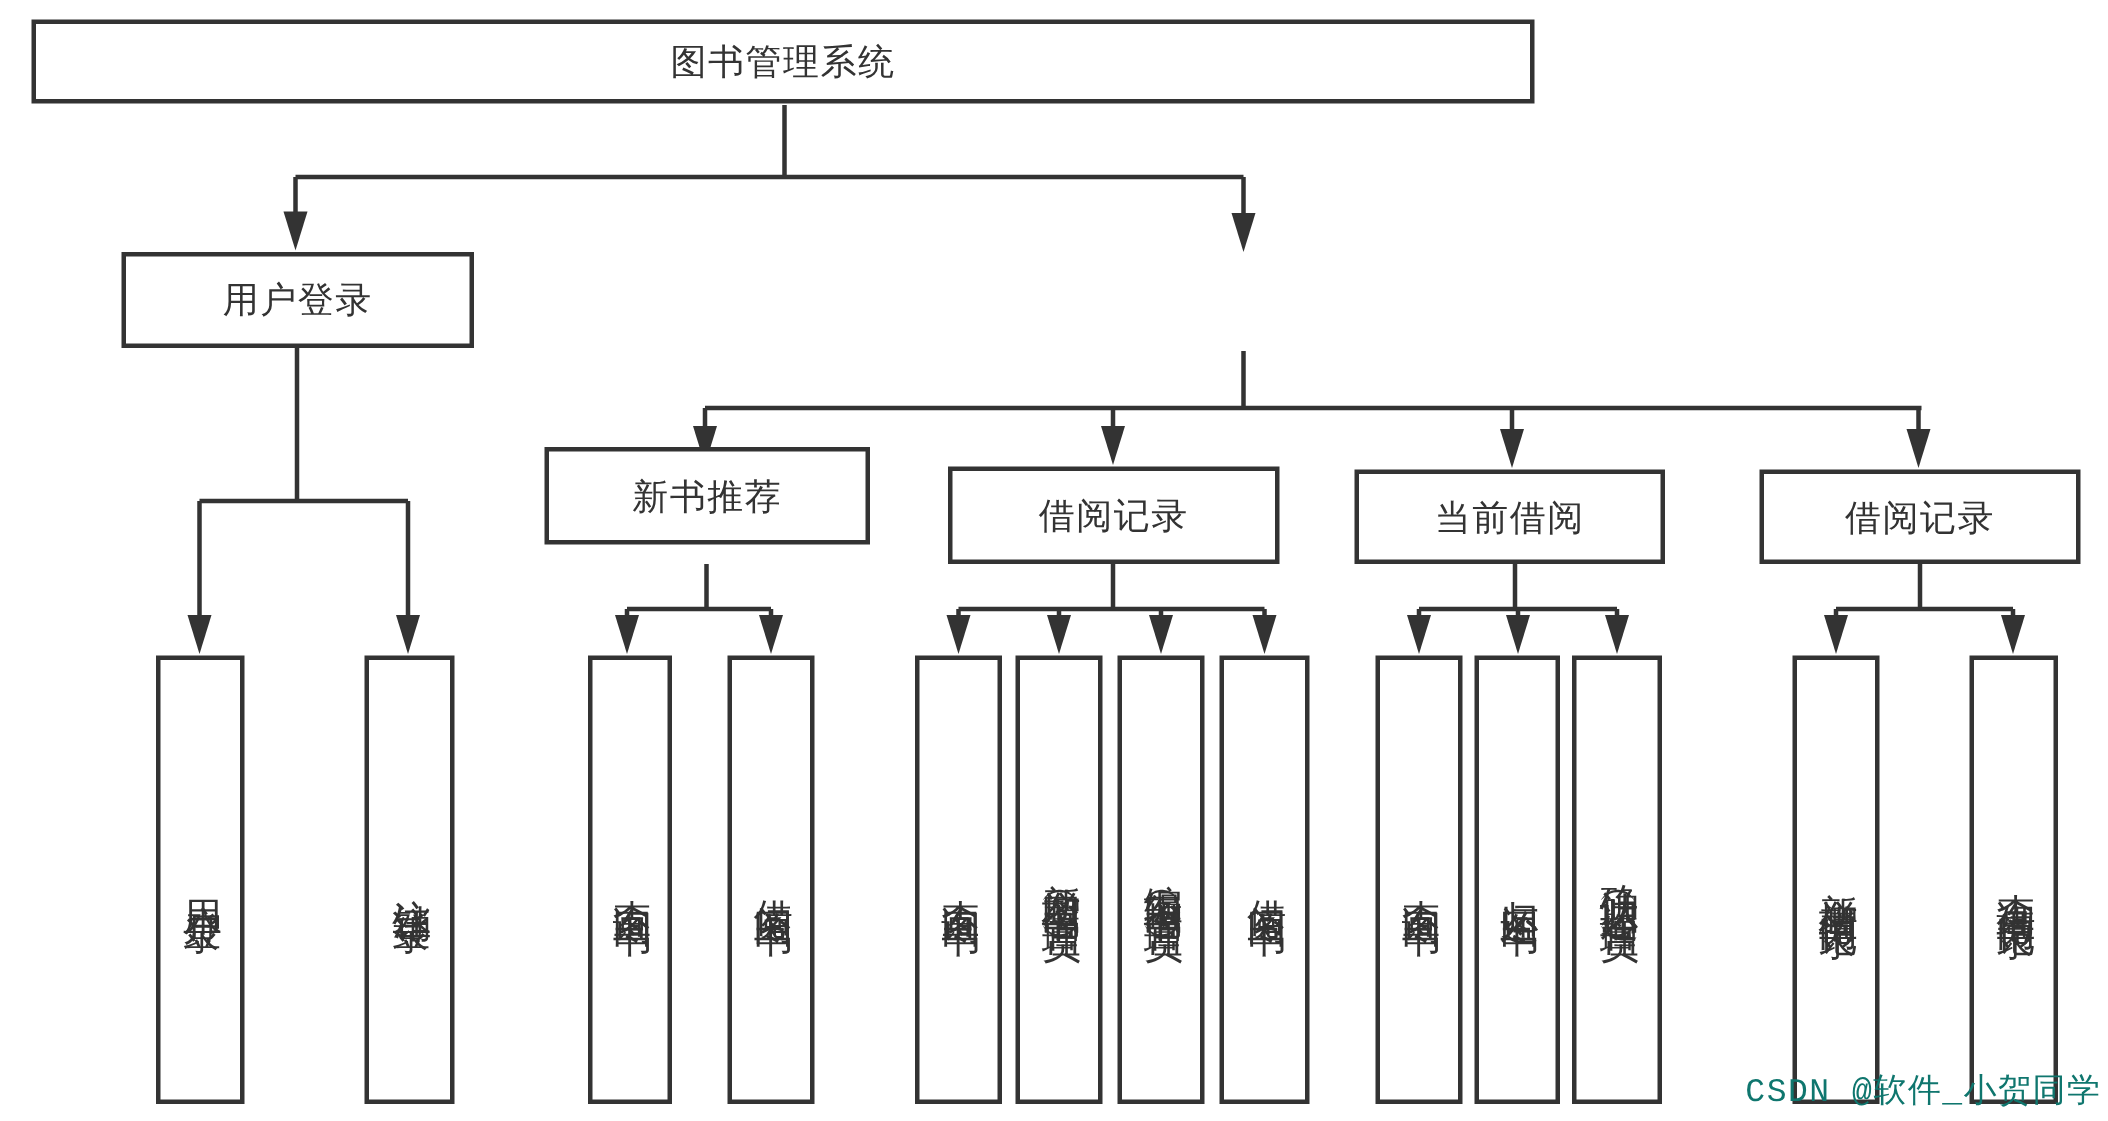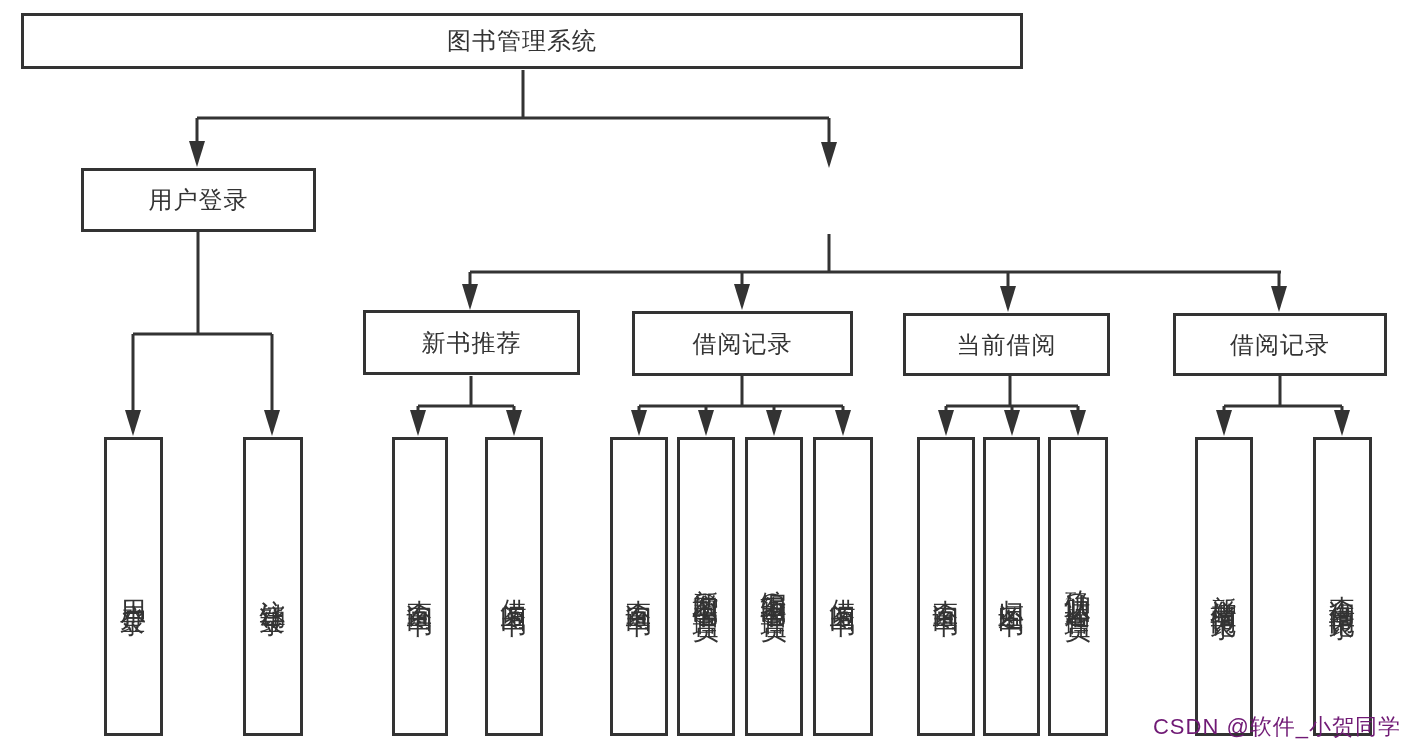--- a/index.html
+++ b/index.html
@@ -1,21 +1,21 @@
 <!DOCTYPE html>
 <html><head>
 <meta charset="utf-8">
 <style>
   html, body { margin: 0; padding: 0; background: #ffffff; }
   .stage {
     position: relative;
     width: 1405px;
     height: 747px;
     background: #ffffff;
-    font-family: Liberation Sans, sans-serif;
+    font-family: Liberation Mono, monospace;
     overflow: hidden;
   }
   svg.connectors { position: absolute; left: 0; top: 0; }
   .box {
     position: absolute;
     box-sizing: border-box;
     border: 3px solid #333333;
     background: #ffffff;
     display: flex;
     align-items: center;
@@ -34,21 +34,21 @@
     line-height: 1;
     letter-spacing: 4px;
     white-space: nowrap;
   }
   .watermark {
     position: absolute;
     top: 712px;
     right: 4px;
     font-size: 22px;
     letter-spacing: 1px;
-    color: #701a75;
+    color: #0f766e;
   }
 </style>
 </head>
 <body>
 
 <div class="stage">
 
   <svg class="connectors" width="1405" height="747" viewBox="0 0 1405 747">
     <g stroke="#333333" stroke-width="3" fill="none">
       <path d="M523,70 V118 M197,118 H829 M197,118 V144 M829,118 V145"></path>
@@ -83,21 +83,21 @@
   </svg>
 
   <div class="box hbox" style="left:21px; top:13px; width:1002px; height:56px;">
     <span class="lbl">图书管理系统</span>
   </div>
 
   <div class="box hbox" style="left:81px; top:168px; width:235px; height:64px;">
     <span class="lbl">用户登录</span>
   </div>
 
-  <div class="box hbox" style="left:363px; top:310px; width:217px; height:65px;">
+  <div class="box hbox" style="left:363px; top:298px; width:217px; height:65px;">
     <span class="lbl">新书推荐</span>
   </div>
   <div class="box hbox" style="left:632px; top:311px; width:221px; height:65px;">
     <span class="lbl">借阅记录</span>
   </div>
   <div class="box hbox" style="left:903px; top:313px; width:207px; height:63px;">
     <span class="lbl">当前借阅</span>
   </div>
   <div class="box hbox" style="left:1173px; top:313px; width:214px; height:63px;">
     <span class="lbl">借阅记录</span>

